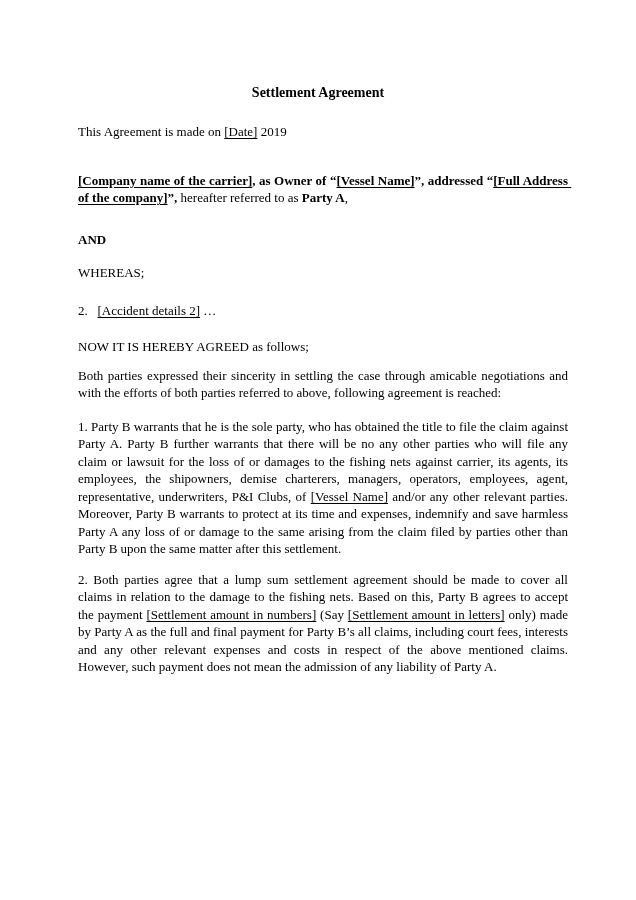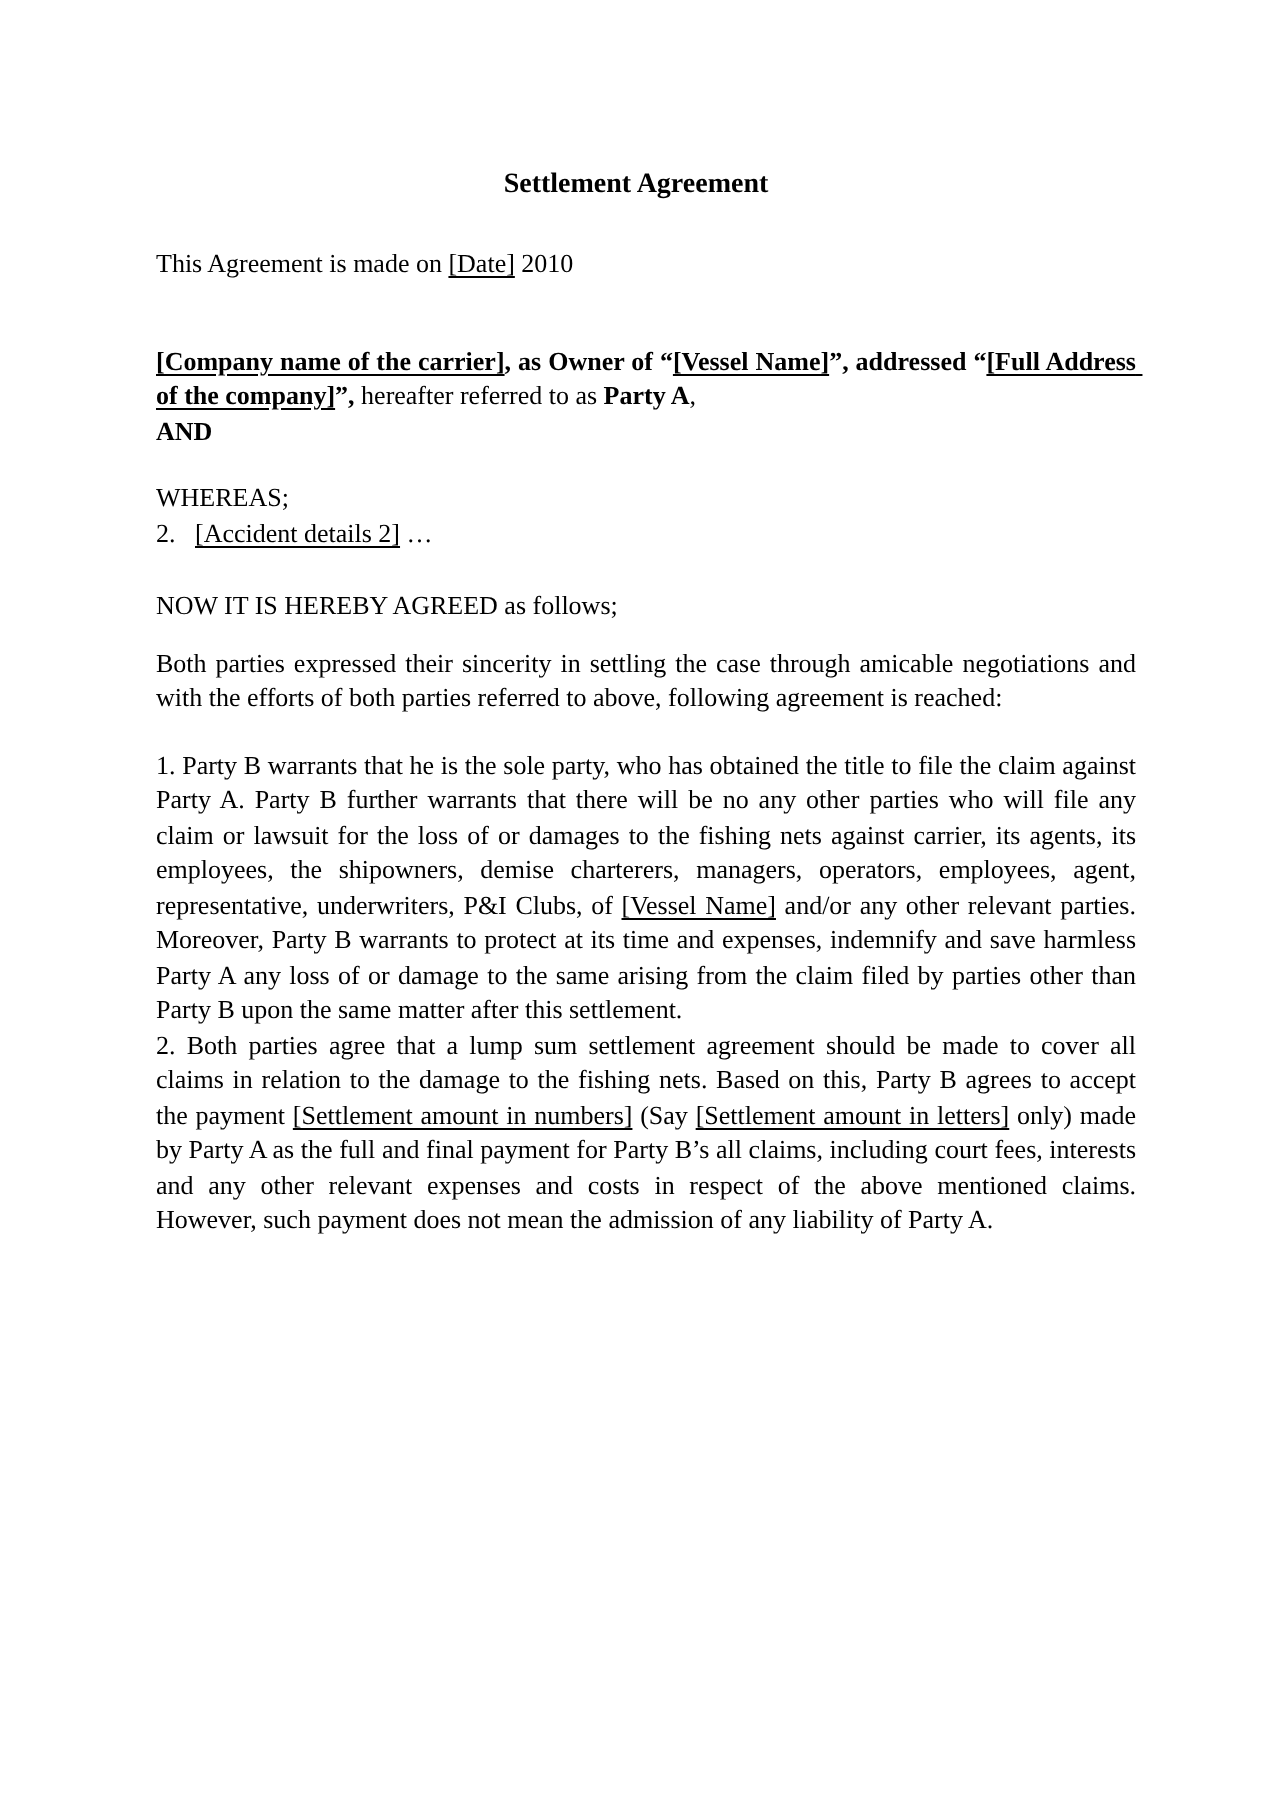--- a/index.html
+++ b/index.html
@@ -30,35 +30,35 @@
   }
   .para {
     margin: 0;
   }
   .para span { white-space: pre-wrap; }
   .justify { text-align: justify; }
   .b { font-weight: bold; }
   .u { text-decoration: underline; text-underline-offset: 2px; text-align: right; }
   
   .mb11 { margin-bottom: 11px; }
-  .mb12 { margin-bottom: 0; }
-  .mb13 { margin-bottom: 0; }
+  .mb12 { margin-bottom: 24px; }
+  .mb13 { margin-bottom: 13px; }
   .mb16 { margin-bottom: 16px; }
   .mb19 { margin-bottom: 19px; }
-  .mb20 { }
+  .mb20 { margin-bottom: 20px; }
   .mb31 { margin-bottom: 31px; }
 </style>
 </head>
 <body>
 
 <div class="page">
 
   <h1 class="doc-title">Settlement Agreement</h1>
 
-  <p class="para mb31"><span>This Agreement is made on </span><span class="u">[Date]</span><span> 2010</span></p>
+  <p class="para mb31"><span>This Agreement is made on </span><span class="u">[Date]</span><span> 2019</span></p>
 
 
   <p class="para justify mb12"><span class="b u">[Company name of the carrier]</span><span class="b">, as Owner of “</span><span class="b u">[Vessel Name]</span><span class="b">”, addressed “</span><span class="b u">[Full Address of the company]</span><span class="b">”,</span><span> hereafter referred to as </span><span class="b">Party A</span><span>,</span></p>
 
   <p class="para mb16"><span class="b">AND</span></p>
 
 
   <p class="para mb20"><span>WHEREAS;</span></p>
 
 

